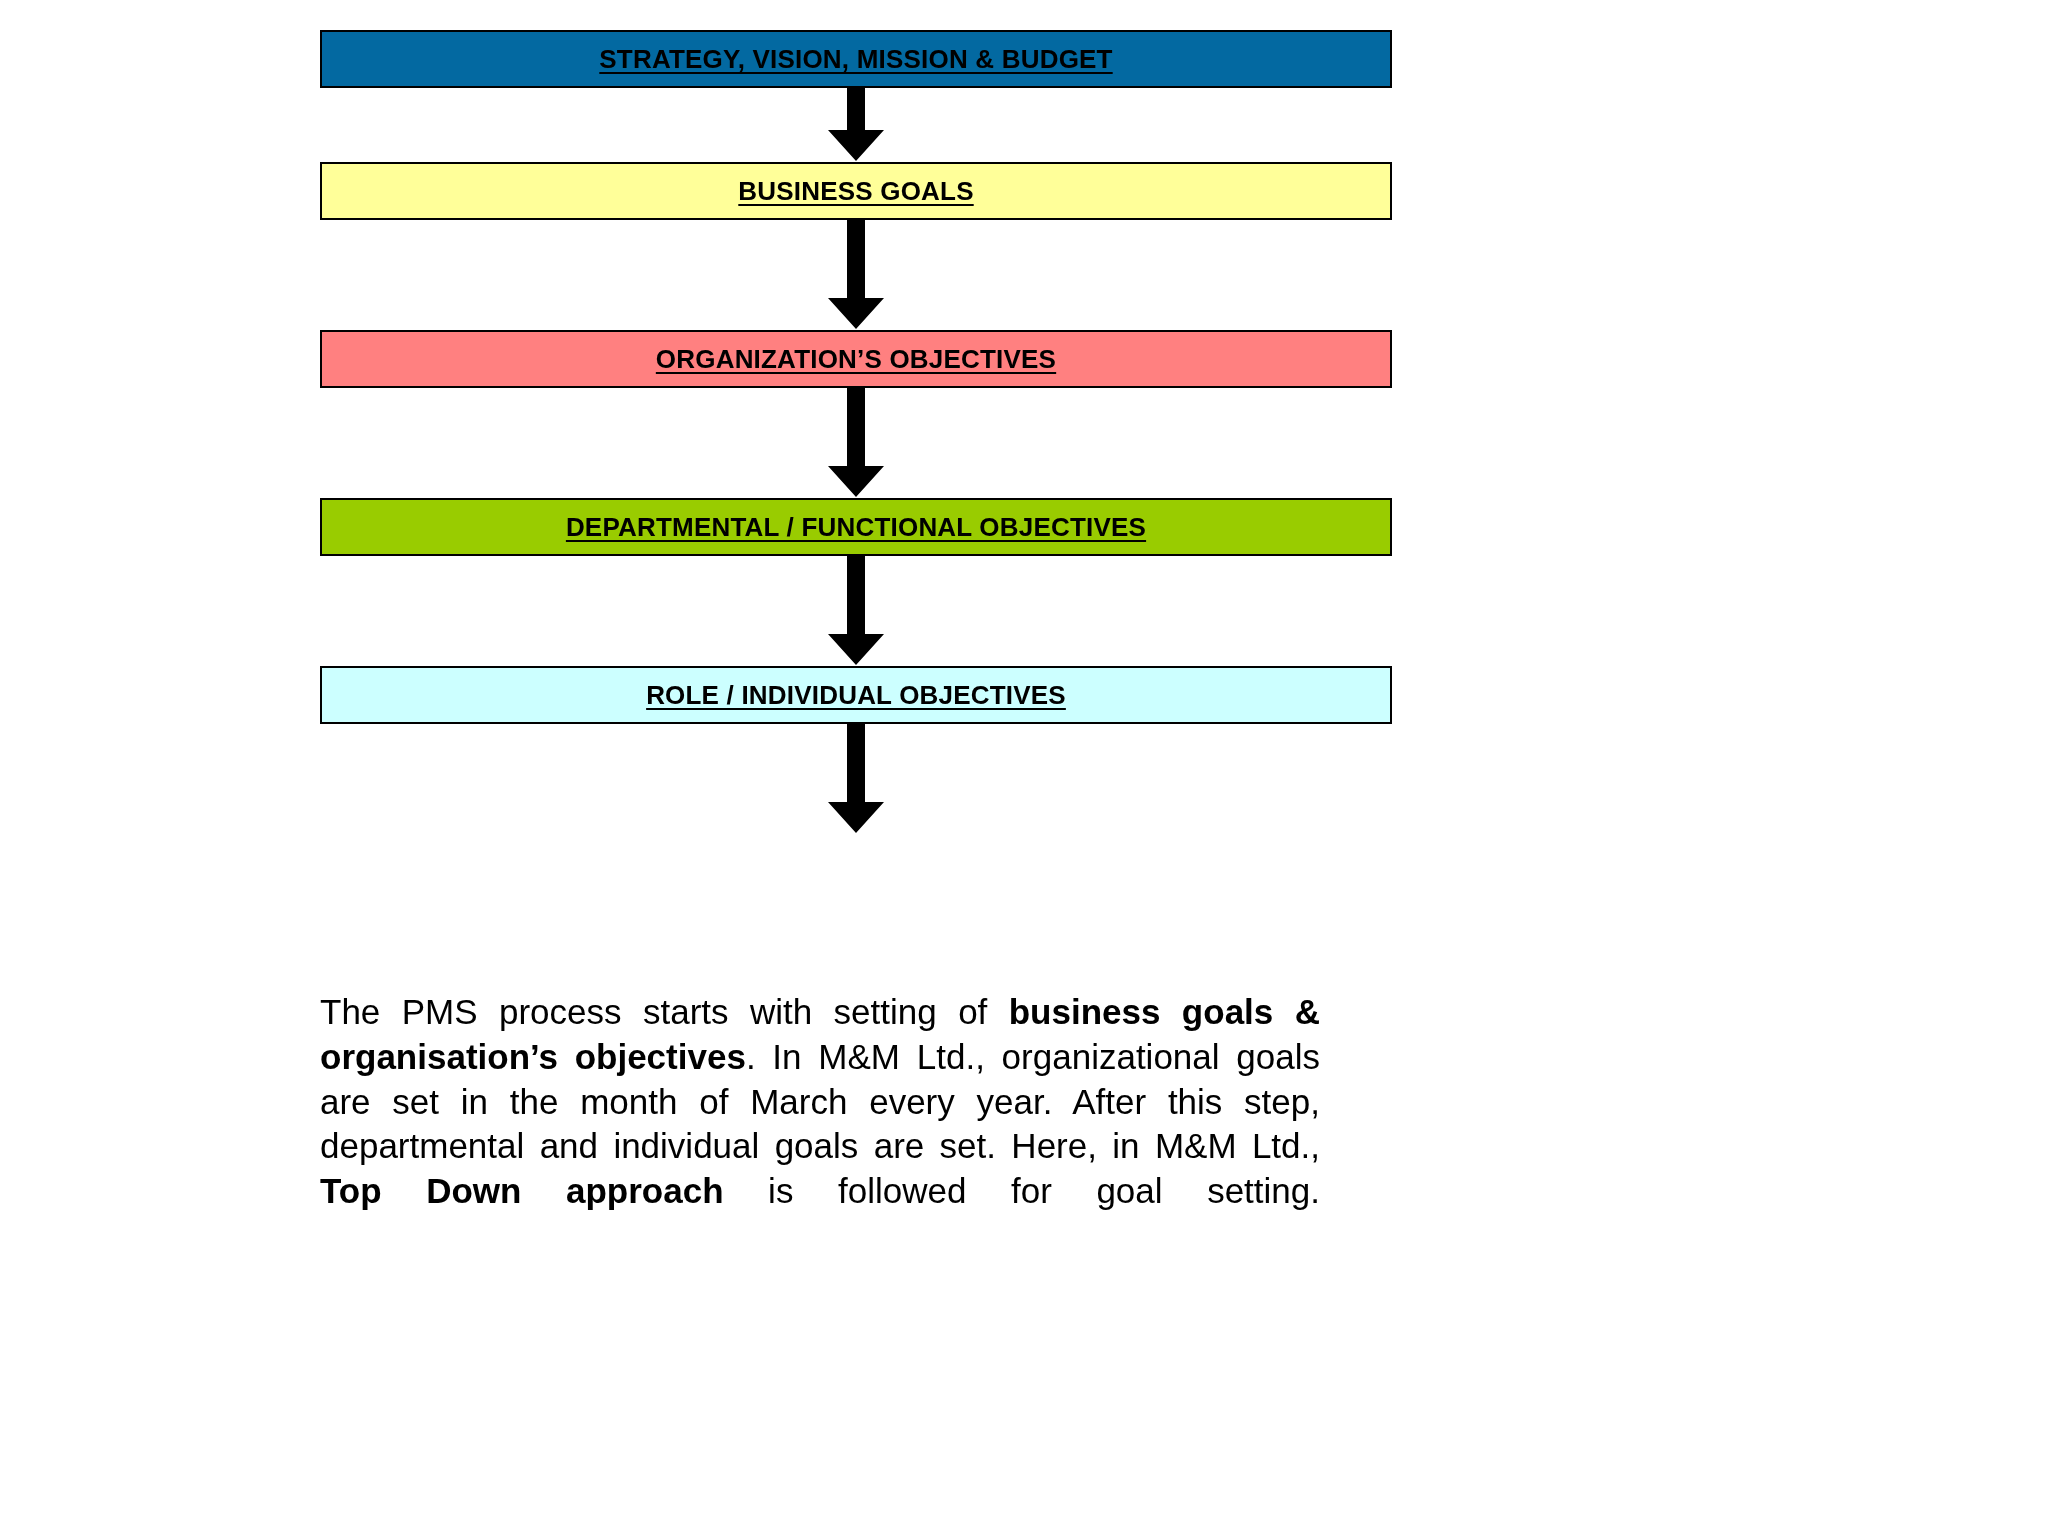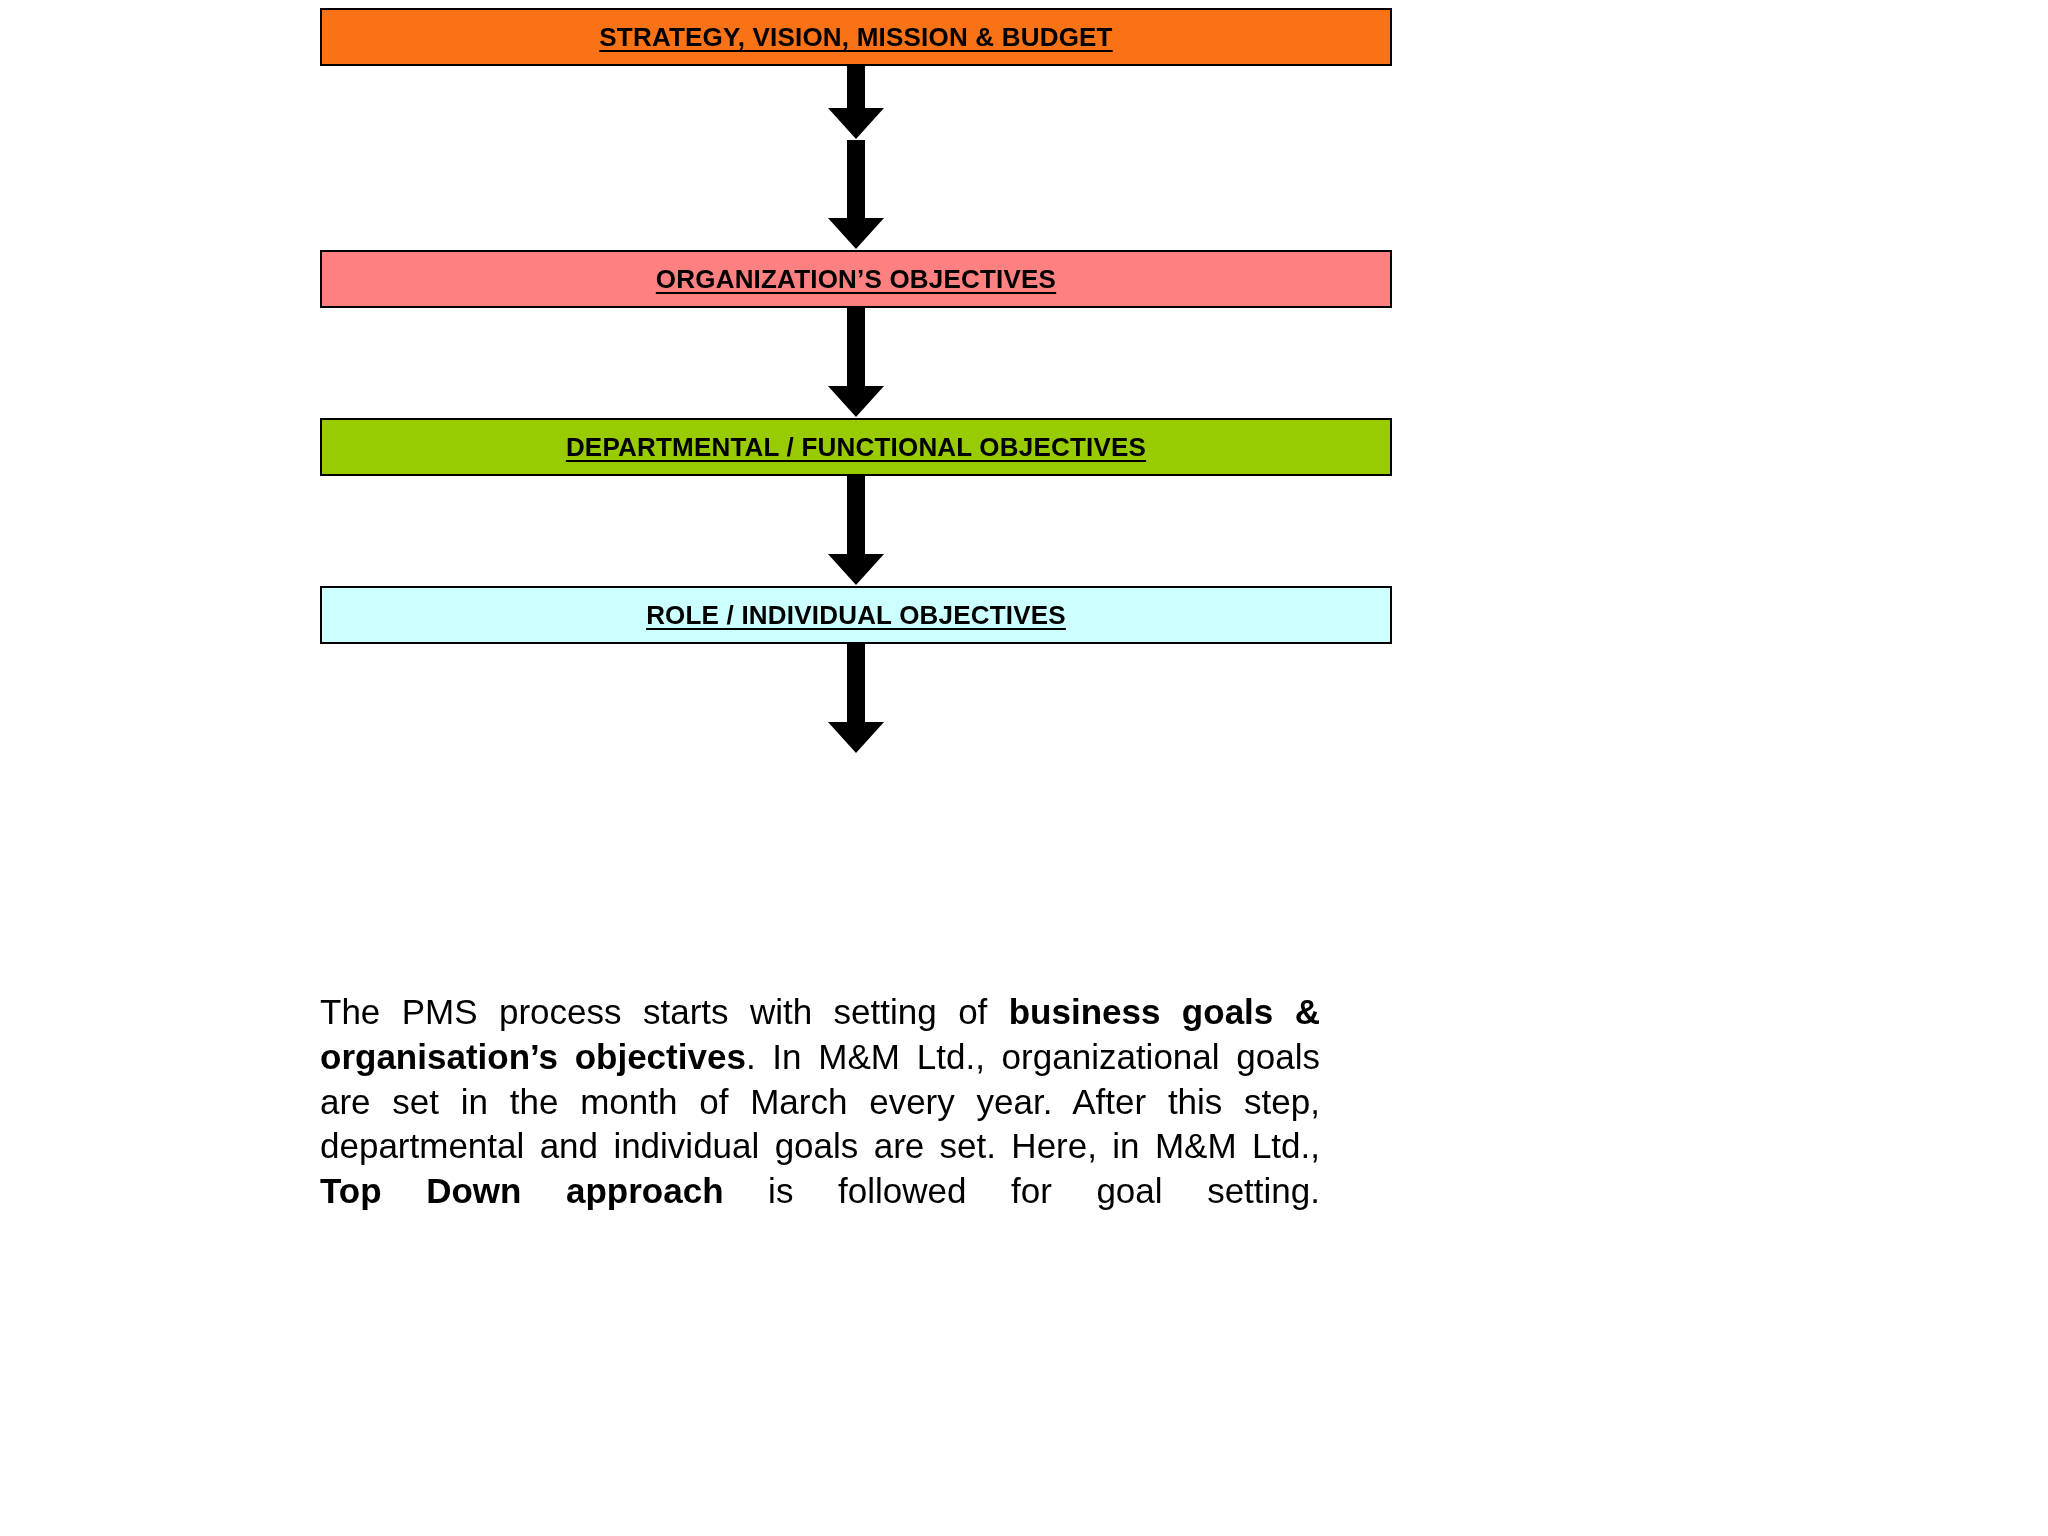--- a/index.html
+++ b/index.html
@@ -74,32 +74,35 @@
     content: "";
     display: inline-block;
     width: 100%;
   }
 </style>
 </head>
 <body>
 
 <div id="flowchart">
 
-  <div class="flow-box" style="background-color: #f97316; border-color: rgb(0, 0, 0);">
+  <div class="flow-box" style="background-color: #0369a1; border-color: rgb(0, 0, 0); margin-top: 22px;">
     <span class="flow-box-label">STRATEGY, VISION, MISSION &amp; BUDGET</span>
   </div>
 
   <div class="connector">
     <span>
       <svg width="60" height="74" viewBox="0 0 60 74" aria-hidden="true">
         <polygon points="21,0 39,0 39,42 58,42 30,73 2,42 21,42" fill="#000000"></polygon>
       </svg>
     </span>
   </div>
 
+  <div class="flow-box" style="background-color: rgb(255, 255, 153); border-color: rgb(0, 0, 0);">
+    <span class="flow-box-label">BUSINESS GOALS</span>
+  </div>
 
   <div class="connector">
     <span>
       <svg width="60" height="110" viewBox="0 0 60 110" aria-hidden="true">
         <polygon points="21,0 39,0 39,78 58,78 30,109 2,78 21,78" fill="#000000"></polygon>
       </svg>
     </span>
   </div>
 
   <div class="flow-box" style="background-color: rgb(255, 128, 128); border-color: rgb(0, 0, 0);">

